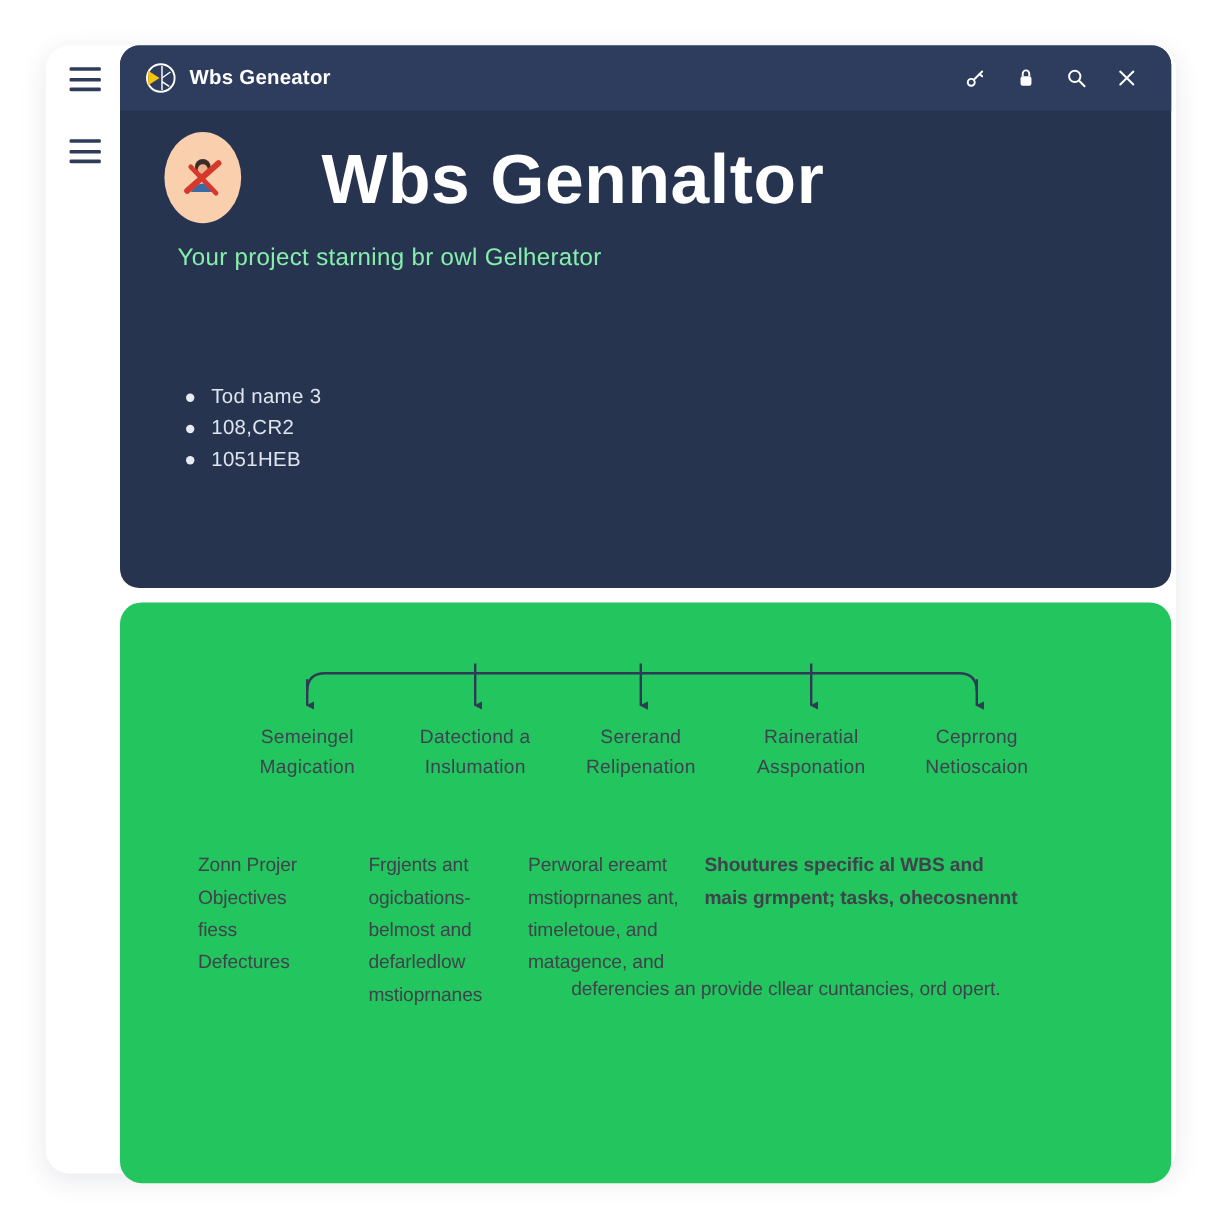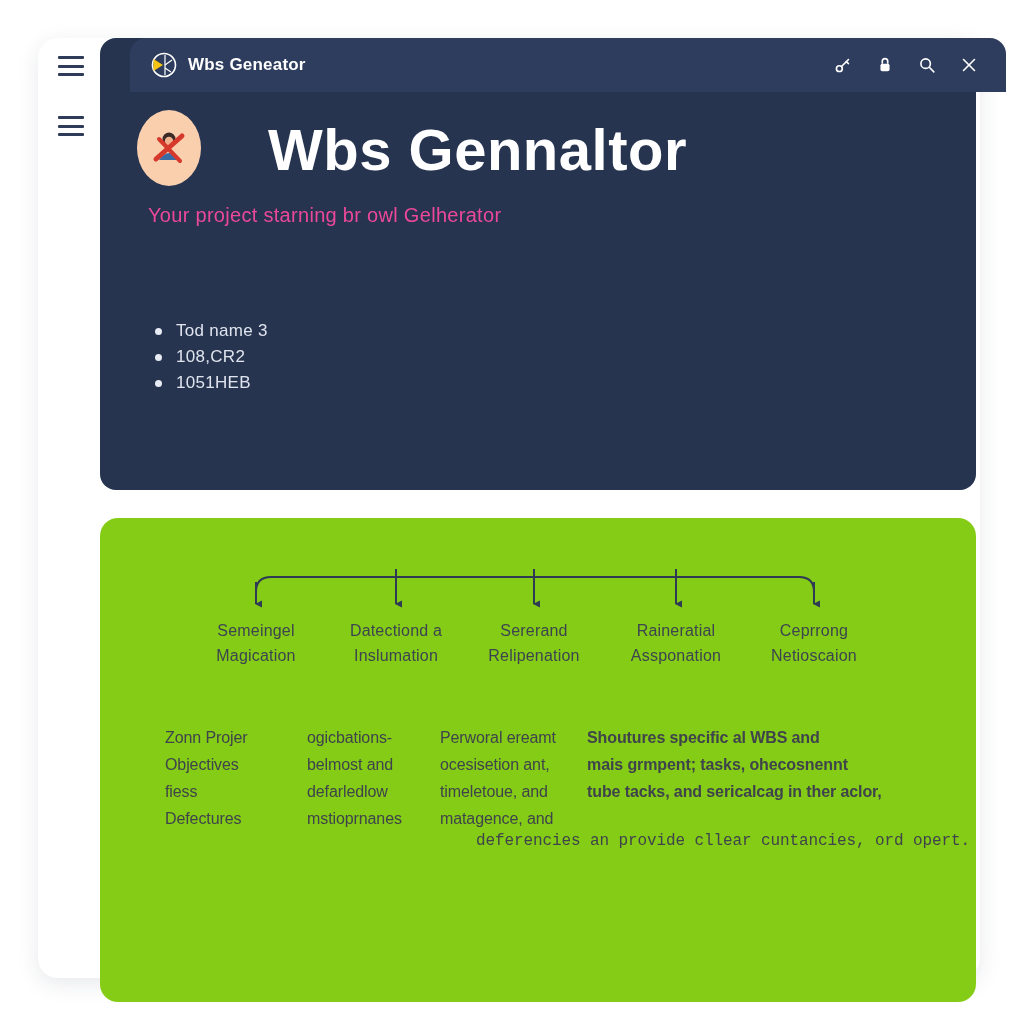--- a/index.html
+++ b/index.html
@@ -11,54 +11,54 @@
   .hamburger{position:absolute;left:20px;width:26px;height:20px;background:none;border:none;
     cursor:pointer;display:flex;flex-direction:column;justify-content:space-between;padding:0;}
   .hamburger span{display:block;height:3px;width:100%;background:#2e3c5a;border-radius:1px;}
   .hamburger.h1{top:18px;}
   .hamburger.h2{top:78px;}
   
   .navy-panel{position:absolute;left:62px;top:0;width:876px;height:452px;
     background:#263450;border-radius:16px;}
   .titlebar{position:absolute;left:0;top:0;width:100%;height:54px;background:#2e3d5e;
     border-radius:16px 16px 0 0;display:flex;align-items:center;justify-content:space-between;
-    box-sizing:border-box;padding:0 26px 0 20px;margin-left:30px;}
+    box-sizing:border-box;padding:0 26px 0 20px;}
   .tb-left{display:flex;align-items:center;gap:10px;}
   .logo{width:28px;height:28px;display:inline-flex;}
   .app-name{color:#ffffff;font-size:17px;font-weight:700;letter-spacing:.2px;}
   .tb-right{display:flex;align-items:center;gap:20px;}
   .tb-btn{background:none;border:none;padding:0;width:22px;height:22px;cursor:pointer;
     display:inline-flex;align-items:center;justify-content:center;}
   
   .avatar{position:absolute;left:37px;top:72px;width:64px;height:76px;border-radius:50%;
     background:#f9cfae;display:flex;align-items:center;justify-content:center;overflow:hidden;}
   .hero-title{position:absolute;left:168px;top:78px;margin:0;color:#ffffff;
     font-size:58px;font-weight:700;letter-spacing:.5px;white-space:nowrap;}
-  .hero-sub{position:absolute;left:48px;top:166px;margin:0;color:#ec4899;
+  .hero-sub{position:absolute;left:48px;top:166px;margin:0;color:#86efac;
     font-size:20px;letter-spacing:.3px;white-space:nowrap;}
   .bullets{position:absolute;left:55px;top:280px;margin:0;padding:0;list-style:none;}
   .bullets li{display:flex;align-items:center;gap:14px;height:26px;color:#dfe4ee;
     font-size:17px;letter-spacing:.3px;}
   .bullets .dot{width:7px;height:7px;border-radius:50%;background:#e7ebf3;flex:0 0 auto;}
   
-  .peach-panel{position:absolute;left:62px;top:480px;width:876px;height:484px;
-    background:#84cc16;border-radius:18px;}
+  .peach-panel{position:absolute;left:62px;top:464px;width:876px;height:484px;
+    background:#22c55e;border-radius:18px;}
   .tree{position:absolute;left:0;top:40px;width:876px;height:56px;}
   .branch{position:absolute;top:100px;width:150px;margin-left:-75px;text-align:center;
     color:#3d4450;font-size:16px;line-height:25px;letter-spacing:.2px;}
   .b1{left:156px;} .b2{left:296px;} .b3{left:434px;} .b4{left:576px;} .b5{left:714px;}
   .col{position:absolute;top:206px;text-align:left;color:#3f434b;font-size:16px;
     line-height:27px;letter-spacing:-0.1px;}
   .col div{white-space:nowrap;}
   .c1{left:65px;width:160px;}
   .c2{left:207px;width:170px;}
   .c3{left:340px;width:200px;}
   .c4{left:487px;width:320px;font-weight:bold;}
   .footer-line{position:absolute;left:376px;top:314px;color:#3f434b;font-size:16px;
-    letter-spacing:-0.1px;white-space:nowrap;font-family:Liberation Mono, monospace;}
+    letter-spacing:-0.1px;white-space:nowrap;}
 </style>
 </head>
 <body>
 
 <div class="page">
   <div class="app-card">
 
     <button class="hamburger h1">
       <span></span>
         <span></span>
@@ -176,33 +176,33 @@
         <div>Netioscaion</div>
       </div>
 
       <div class="col c1">
         <div>Zonn Projer</div>
         <div>Objectives</div>
         <div>fiess</div>
         <div>Defectures</div>
       </div>
       <div class="col c2">
+        <div>Frgjents ant</div>
         <div>ogicbations-</div>
         <div>belmost and</div>
         <div>defarledlow</div>
         <div>mstioprnanes</div>
       </div>
       <div class="col c3">
         <div>Perworal ereamt</div>
-        <div>ocesisetion ant,</div>
+        <div>mstioprnanes ant,</div>
         <div>timeletoue, and</div>
         <div>matagence, and</div>
       </div>
       <div class="col c4">
         <div>Shoutures specific al WBS and</div>
         <div>mais grmpent; tasks, ohecosnennt</div>
-        <div>tube tacks, and sericalcag in ther aclor,</div>
       </div>
       <div class="footer-line">deferencies an provide cllear cuntancies, ord opert.</div>
     </div>
 
   </div>
 </div>
 
 </body></html>

